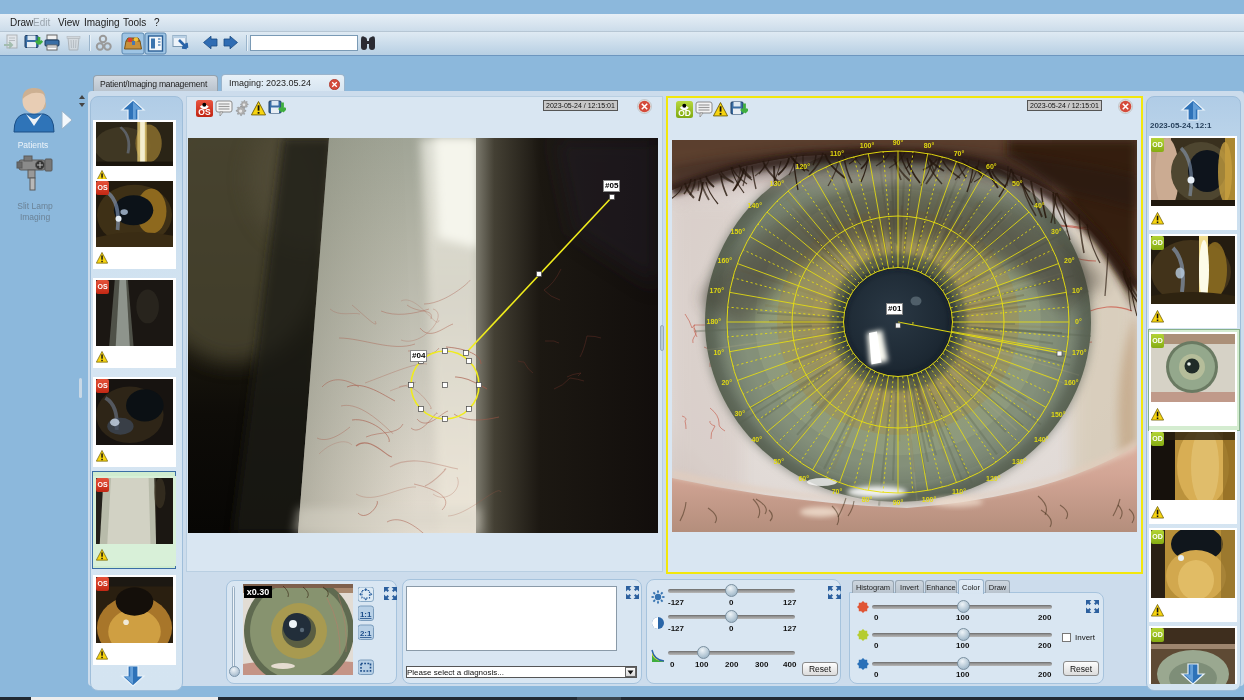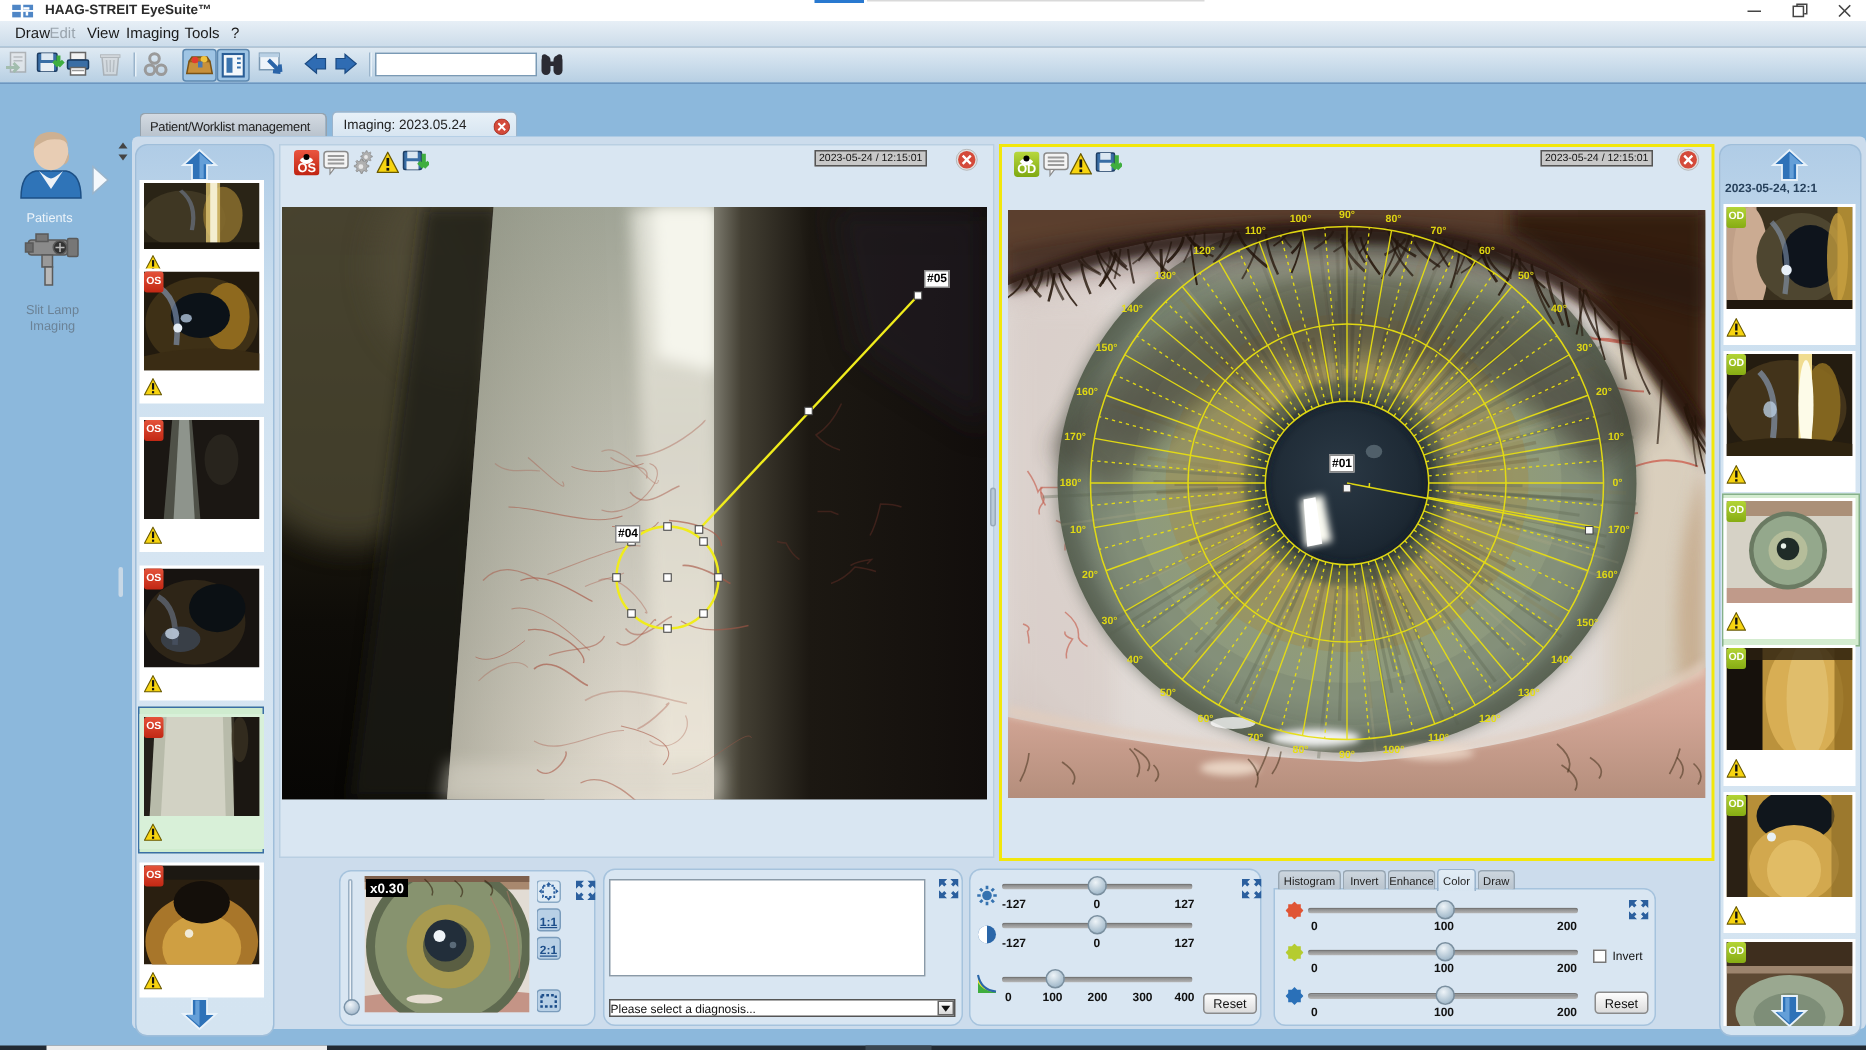--- a/index.html
+++ b/index.html
@@ -18,39 +18,20 @@
 .annlab{position:absolute;background:#fff;border:1px solid #888;font-size:8px;font-weight:bold;color:#000;line-height:10px;padding:0 1px;}
 .expand{position:absolute;width:13px;height:13px;}
 .btn{position:absolute;background:linear-gradient(#fdfdfd,#dcdcdc);border:1px solid #8a8a8a;border-radius:3px;font-size:8.5px;color:#111;text-align:center;}
 .tabtxt{font-size:9px;color:#222;}
 .slider-track{position:absolute;height:4px;background:linear-gradient(#8a8a8a,#b8b8b8);border-radius:2px;border-top:1px solid #777;}
 .knob{position:absolute;width:13px;height:13px;border-radius:50%;background:radial-gradient(circle at 40% 30%,#eef4f8,#a8bece 70%,#8aa2b5);border:1px solid #7a8f9f;}
 .slab{position:absolute;font-size:8px;color:#111;font-weight:bold;}
 </style></head><body>
 <div id="root">
 
-<div class="abs titlebar">
- <svg class="abs" style="left:8px;top:3px" width="15" height="9" viewBox="0 0 18 11">
-  <rect x="0" y="0" width="7" height="4.5" fill="#4f86c6"></rect>
-        <rect x="0" y="6" width="7" height="4.5" fill="#4f86c6"></rect>
-  <rect x="9" y="0" width="8" height="4.5" fill="#4f86c6"></rect>
-        <rect x="9" y="6" width="8" height="4.5" fill="#4f86c6"></rect>
-  <rect x="9" y="2.2" width="5" height="2" fill="#fff"></rect>
-        <rect x="11" y="6" width="2" height="3" fill="#fff"></rect>
- </svg>
- <div class="abs" style="left:30px;top:1px;font-size:9px;color:#2b2b2b;font-weight:bold;">HAAG-STREIT EyeSuite™</div>
- <div class="abs" style="left:543px;top:0;width:33px;height:2px;background:#2979d0;"></div>
- <div class="abs" style="left:578px;top:0;width:225px;height:1px;background:#d9d9d9;"></div>
- <svg class="abs" style="left:1159px;top:0" width="89" height="14" viewBox="0 0 89 14">
-  <line x1="6" y1="7.5" x2="15" y2="7.5" stroke="#444" stroke-width="1"></line>
-  <rect x="36.5" y="4.2" width="6.8" height="6.8" fill="#fff" stroke="#444" stroke-width="1"></rect>
-  <path d="M39 4 L39 2.8 L45.5 2.8 L45.5 9.2 L43.8 9.2" fill="none" stroke="#444" stroke-width="1"></path>
-  <path d="M67 3.5 L74.5 11 M74.5 3.5 L67 11" stroke="#444" stroke-width="1.1"></path>
- </svg>
-</div>
     <div class="abs menubar">
       <div class="menu" style="left:10px;color:#1a1a1a">Draw</div>
       <div class="menu" style="left:33px;color:#9aa4ad">Edit</div>
       <div class="menu" style="left:58px;color:#1a1a1a">View</div>
       <div class="menu" style="left:84px;color:#1a1a1a">Imaging</div>
       <div class="menu" style="left:123px;color:#1a1a1a">Tools</div>
       <div class="menu" style="left:154px;color:#1a1a1a">?</div>
     </div>
 <div class="abs toolbar">
 <svg class="abs" style="left:0;top:0" width="390" height="23" viewBox="0 0 390 23">
@@ -157,21 +138,21 @@
 <svg class="abs" style="left:60px;top:110px" width="14" height="20" viewBox="0 0 14 20">
       <path d="M2 1 L12 10 L2 19 Z" fill="#f4f8fc" stroke="#9ab4ca"></path>
     </svg>
 <svg class="abs" style="left:78px;top:94px" width="8" height="14" viewBox="0 0 8 14">
       <path d="M1 5 L4 1 L7 5 Z" fill="#444"></path>
       <path d="M1 9 L4 13 L7 9 Z" fill="#444"></path>
     </svg>
 <div class="abs" style="left:79px;top:378px;width:3px;height:20px;background:#c8d8e6;border-radius:2px;"></div>
 
 <div class="abs" style="left:93px;top:75px;width:125px;height:16px;background:linear-gradient(#d3dae2,#b9c3cd);border:1px solid #94a2ae;border-bottom:none;border-radius:4px 4px 0 0;">
-      <div class="tabtxt" style="position:absolute;left:6px;top:3px;font-size:8.6px;letter-spacing:-0.2px;white-space:nowrap;">Patient/Worklist management</div>
+      <div class="tabtxt" style="position:absolute;left:6px;top:3px;font-size:8.6px;letter-spacing:-0.2px;white-space:nowrap;">Patient/Imaging management</div>
     </div>
 <div class="abs" style="left:221px;top:74px;width:124px;height:17px;background:linear-gradient(#e8f1f8,#d7e5f1);border:1px solid #9ab4cc;border-bottom:none;border-radius:4px 4px 0 0;">
       <div class="tabtxt" style="position:absolute;left:7px;top:3px;">Imaging: 2023.05.24</div>
 <svg style="position:absolute;right:4px;top:3.5px" width="11" height="11" viewBox="0 0 11 11">
         <circle cx="5.5" cy="5.5" r="5.2" fill="#d44a3a" stroke="#a02a1e" stroke-width="0.6"></circle>
         <path d="M3.2 3.2 L7.8 7.8 M7.8 3.2 L3.2 7.8" stroke="#fff" stroke-width="1.3"></path>
       </svg>
     </div>
 <div class="abs" style="left:88px;top:91px;width:1156px;height:595px;background:#ccdcec;border-radius:4px;"></div>
     <div class="strip" style="left:90px;top:96px;width:93px;height:595px;"></div>
@@ -533,21 +514,21 @@
         <rect x="230.5" y="220.5" width="5" height="5" fill="#fff" stroke="#444" stroke-width="0.7"></rect>
         <rect x="254.5" y="210.5" width="5" height="5" fill="#fff" stroke="#444" stroke-width="0.7"></rect>
         <rect x="278.5" y="220.5" width="5" height="5" fill="#fff" stroke="#444" stroke-width="0.7"></rect>
         <rect x="254.5" y="244.5" width="5" height="5" fill="#fff" stroke="#444" stroke-width="0.7"></rect>
  <rect x="348.5" y="133.5" width="5" height="5" fill="#fff" stroke="#444" stroke-width="0.7"></rect>
  <rect x="421.5" y="56.5" width="5" height="5" fill="#fff" stroke="#444" stroke-width="0.7"></rect>
  <rect x="275.5" y="212.5" width="5" height="5" fill="#fff" stroke="#444" stroke-width="0.7"></rect>
 </g>
 </svg>
     <div class="annlab" style="left:410px;top:350px;">#04</div>
-    <div class="annlab" style="left:603px;top:180px;margin-left:13px;">#05</div>
+    <div class="annlab" style="left:603px;top:180px;">#05</div>
     <div class="abs" style="left:666px;top:96px;width:477px;height:478px;background:#d9e6f2;border:2.5px solid #f2e70c;"></div>
     <svg class="abs" style="left:676px;top:101px" width="17" height="17" viewBox="0 0 17 17">
       <defs>
         <linearGradient id="god" x1="0" y1="0" x2="0" y2="1">
           <stop offset="0" stop-color="#b8d83e"></stop>
           <stop offset="1" stop-color="#7fa912"></stop>
         </linearGradient>
       </defs>
       <rect width="17" height="17" rx="2.5" fill="url(#god)"></rect>
       <path d="M4 11 q4.5-5 9 0 q-4.5 5 -9 0 z" fill="#fff" transform="translate(-0.2,-4.2)"></path>

